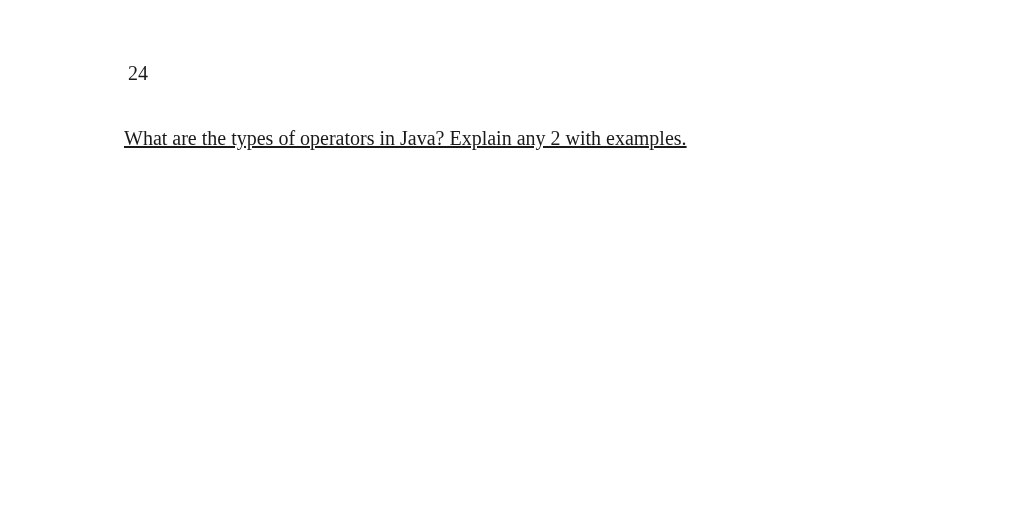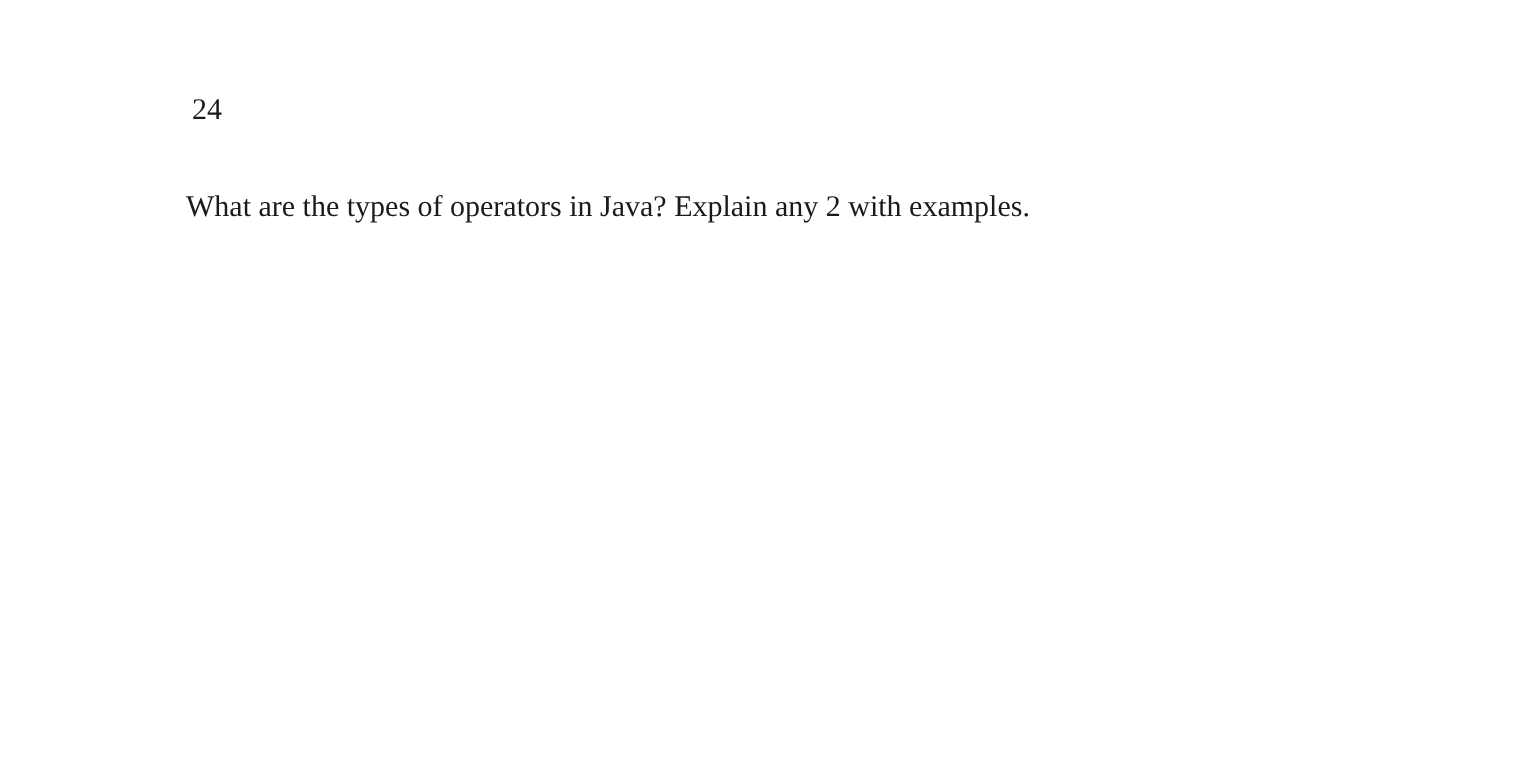--- a/index.html
+++ b/index.html
@@ -23,20 +23,21 @@
       align-items: baseline;
       gap: 18px;
     }
     .question-number {
       font-weight: normal;
       min-width: 24px;
       text-align: right;
     }
     .question-text {
       font-weight: normal;
+      text-decoration: underline;
     }
   </style>
 </head>
 <body>
 
 <div class="question-row">
   <span class="question-number">24</span>
   <span class="question-text">What are the types of operators in Java? Explain any 2 with examples.</span>
 </div>
 

